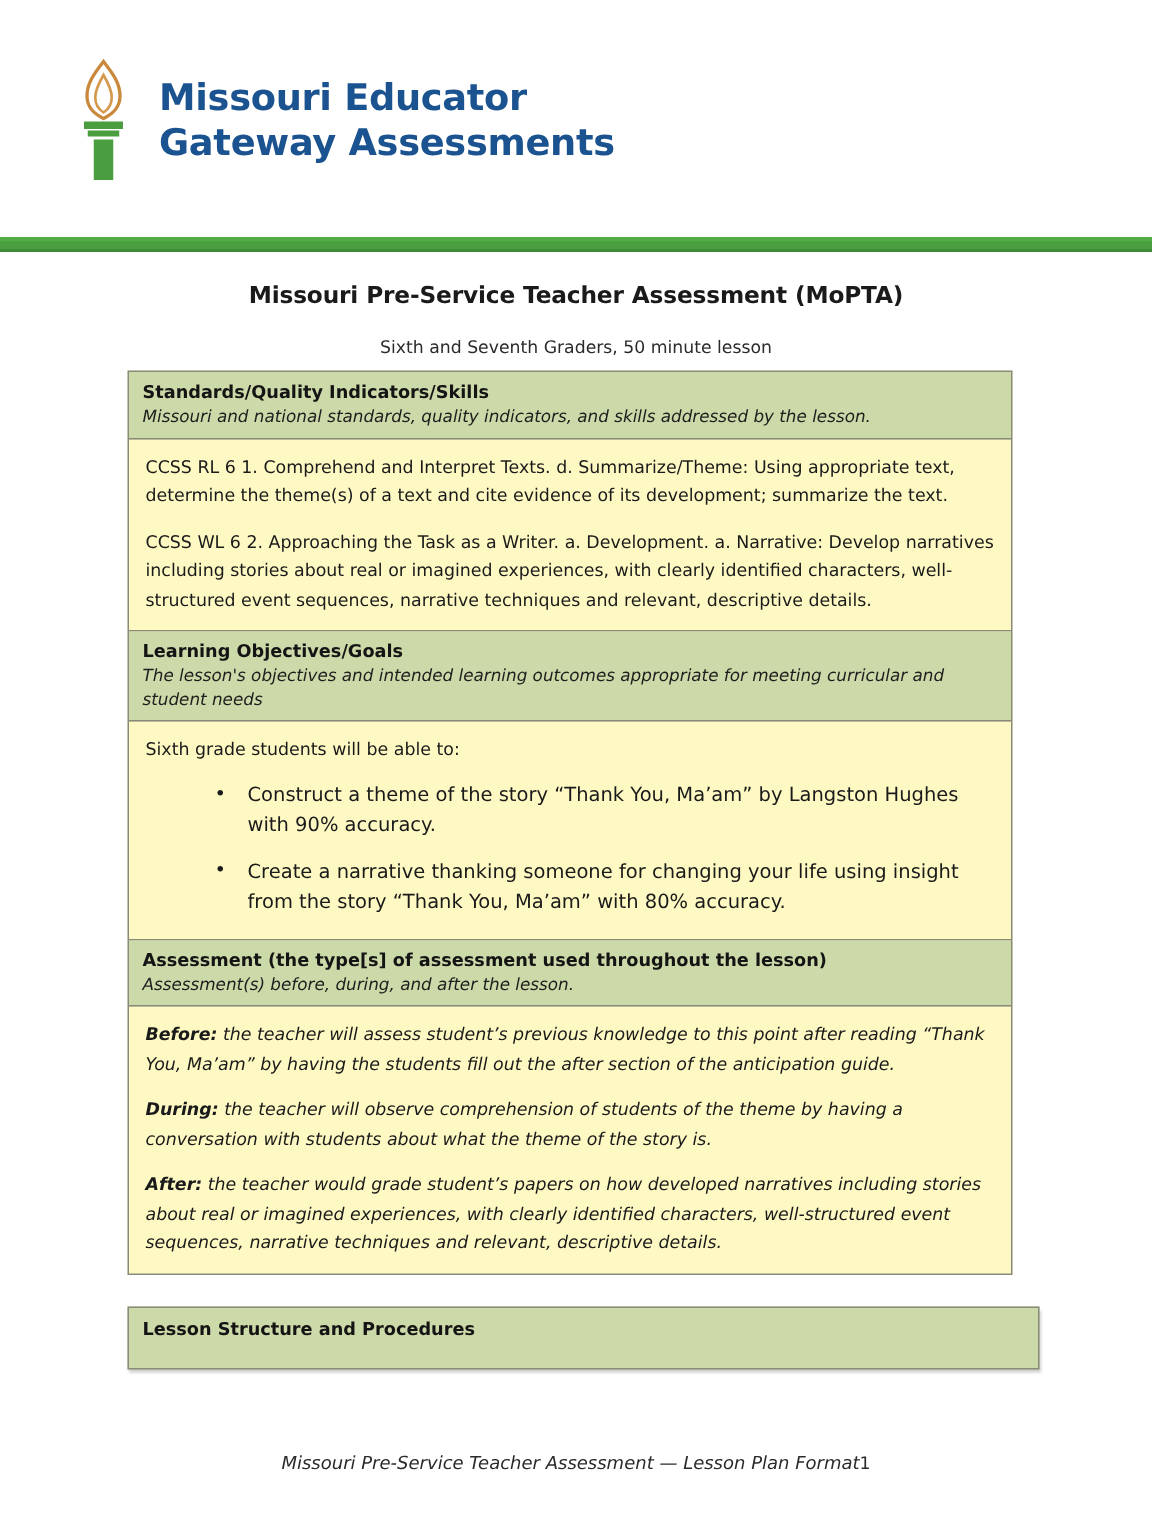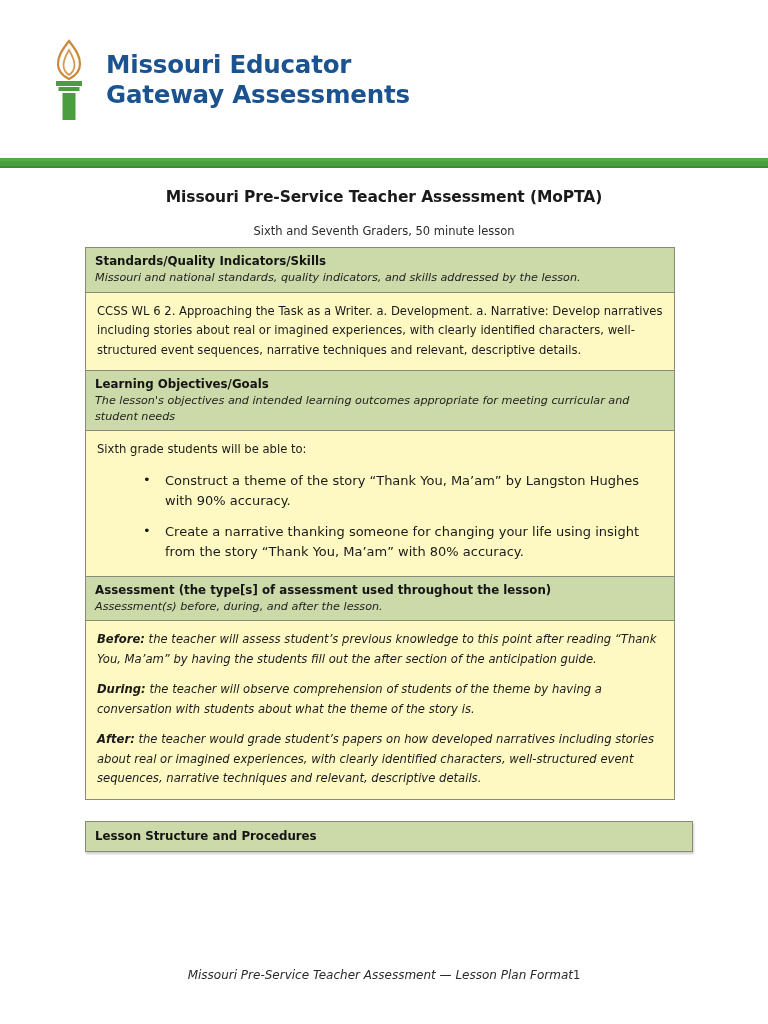--- a/index.html
+++ b/index.html
@@ -151,21 +151,21 @@
     font-size: 13px;
     color: #1a1a1a;
   }
 
   
   .tail-box {
     width: 588px;
     margin: 21px 0 0 85px;
     background: #ccd9a8;
     border: 1px solid #8a8a7a;
-    padding: 6px 9px 7px 9px;
+    padding: 6px 9px 18px 9px;
     box-shadow: 1px 2px 2px rgba(0,0,0,0.20);
   }
   .tail-box .sh-title {
     font-weight: bold;
     font-size: 11.8px;
     color: #141414;
     line-height: 16px;
   }
 
   
@@ -217,20 +217,21 @@
   <div class="doc-title">Missouri Pre-Service Teacher Assessment (MoPTA)</div>
   <div class="doc-meta">Sixth and Seventh Graders, 50 minute lesson</div>
 
   <div class="tbl">
 
     <div class="sec-head">
       <div class="sh-title">Standards/Quality Indicators/Skills</div>
       <div class="sh-sub">Missouri and national standards, quality indicators, and skills addressed by the lesson.</div>
     </div>
     <div class="sec-body">
+      <p>CCSS RL 6 1. Comprehend and Interpret Texts. d. Summarize/Theme: Using appropriate text, determine the theme(s) of a text and cite evidence of its development; summarize the text.</p>
       <p>CCSS WL 6 2. Approaching the Task as a Writer. a. Development. a. Narrative: Develop narratives including stories about real or imagined experiences, with clearly identified characters, well-structured event sequences, narrative techniques and relevant, descriptive details.</p>
     </div>
 
     <div class="sec-head">
       <div class="sh-title">Learning Objectives/Goals</div>
       <div class="sh-sub">The lesson's objectives and intended learning outcomes appropriate for meeting curricular and student needs</div>
     </div>
     <div class="sec-body">
       <p>Sixth grade students will be able to:</p>
       <ul class="bullets">

